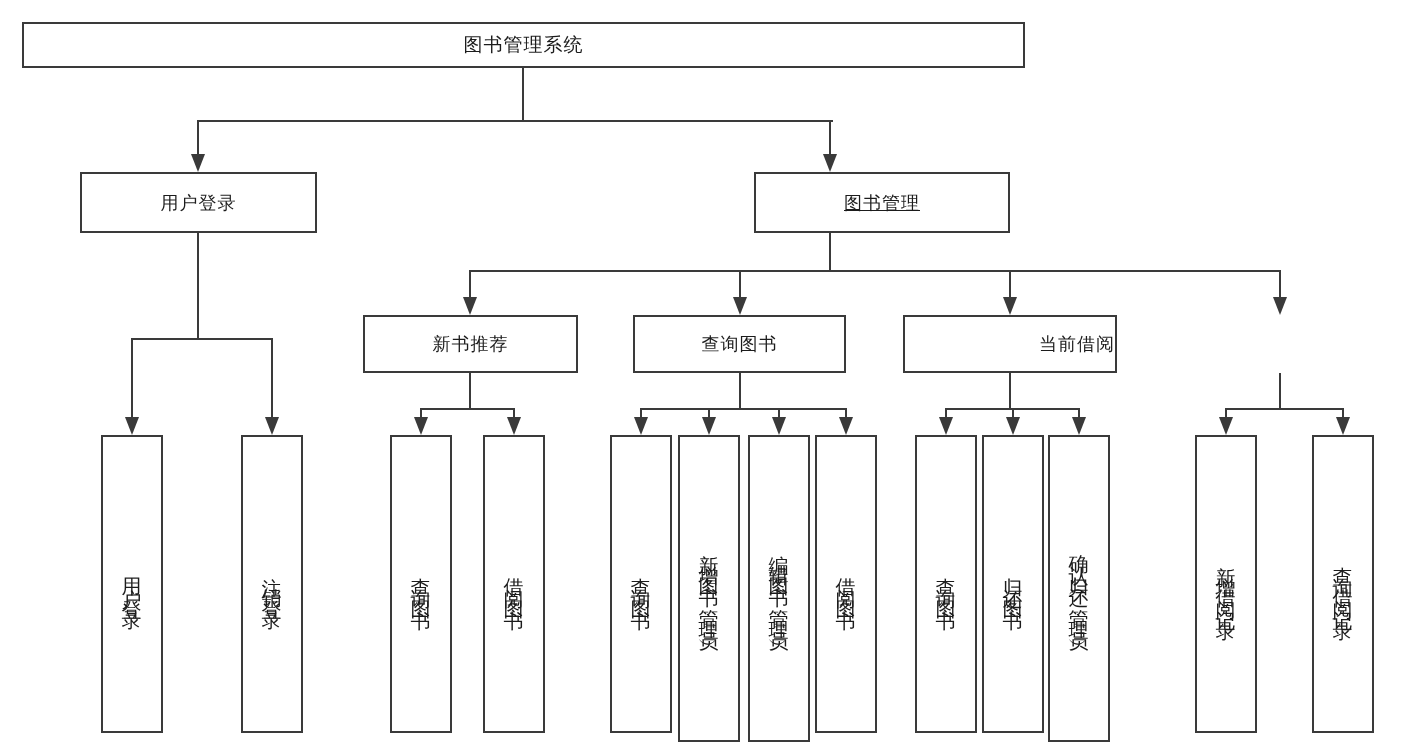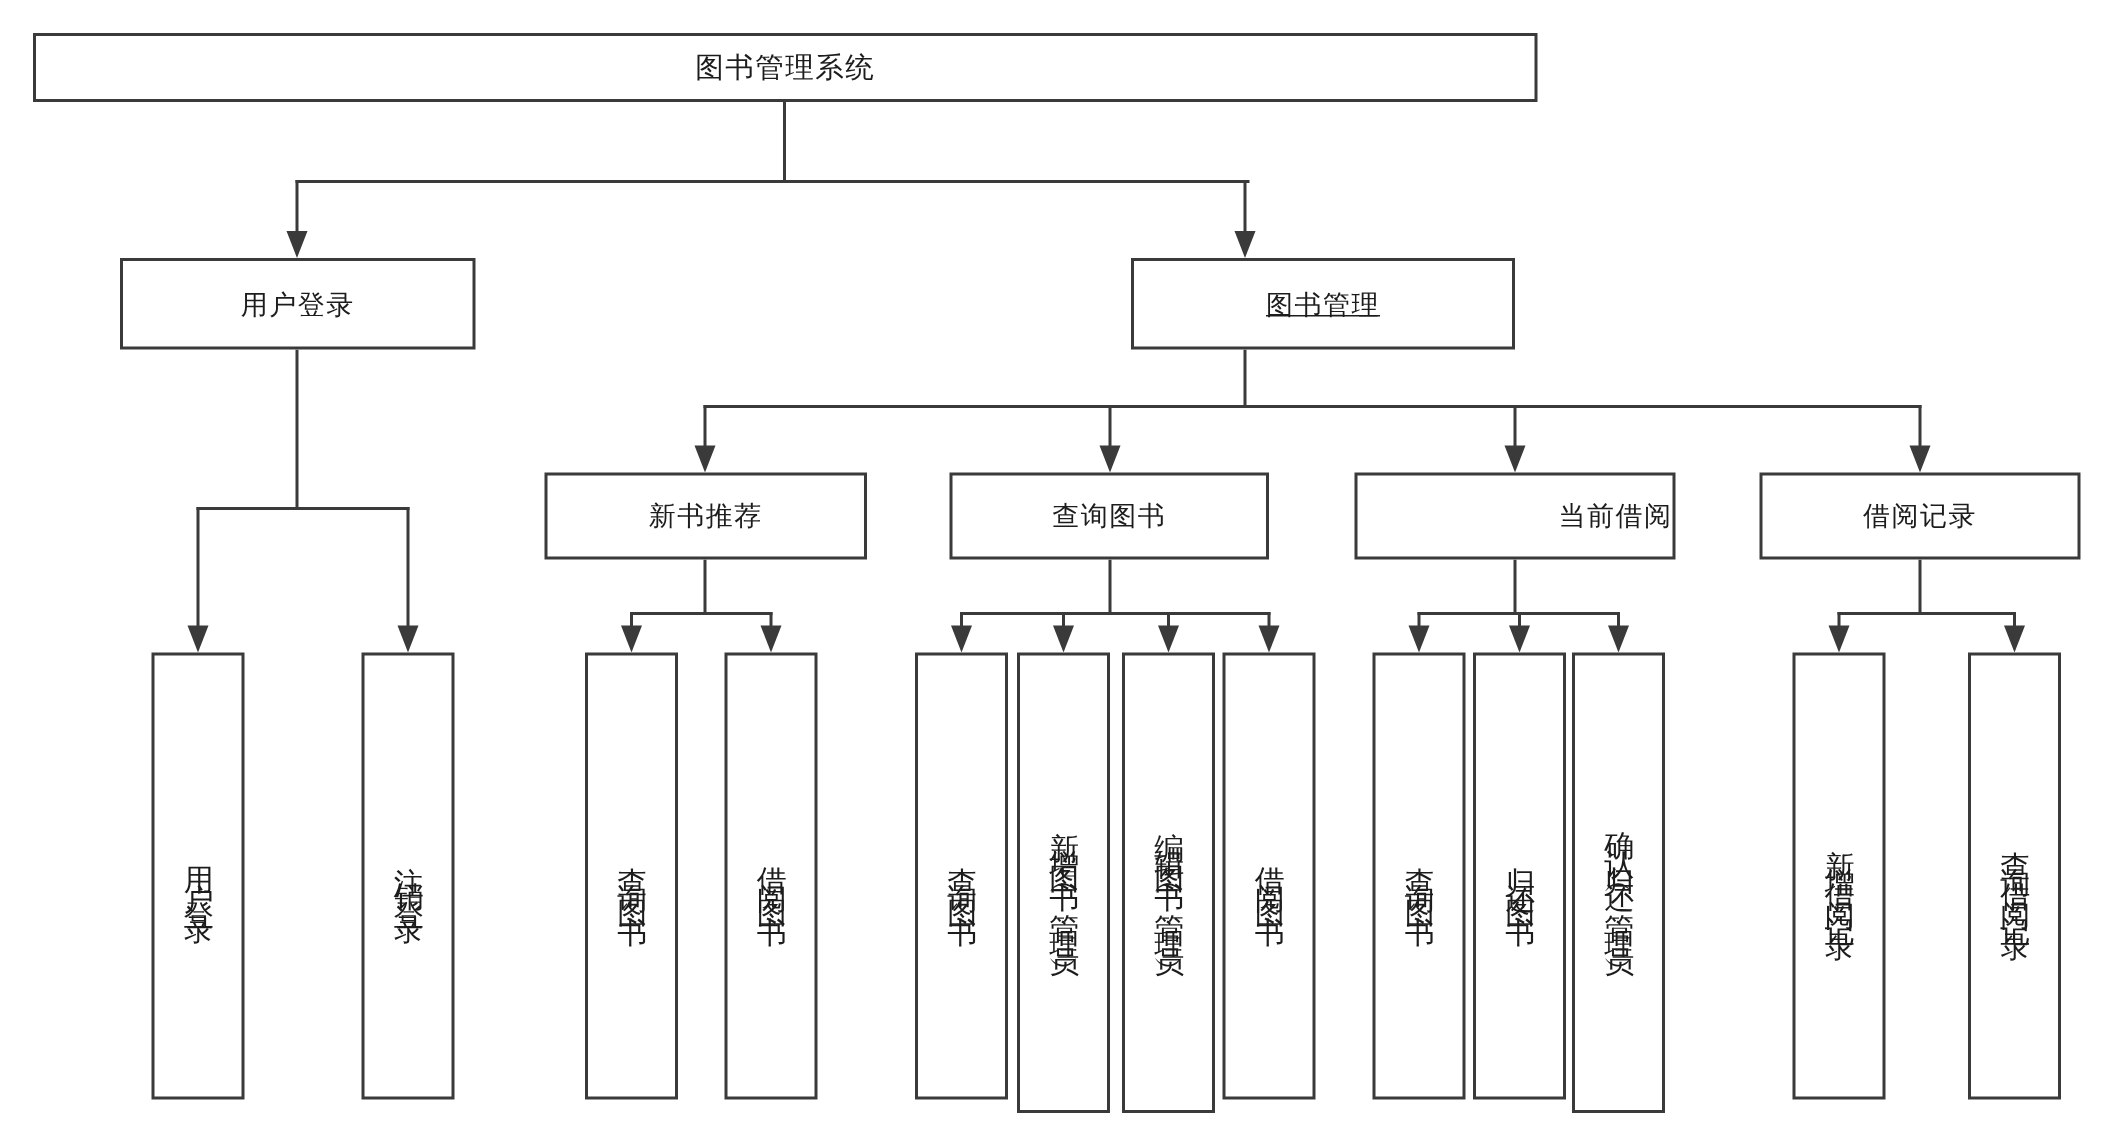--- a/index.html
+++ b/index.html
@@ -74,23 +74,20 @@
   </div>
 
   <div class="box" style="left:363px; top:315px; width:215px; height:58px;align-items:center;">
     <span>新书推荐</span>
   </div>
   <div class="box" style="left:633px; top:315px; width:213px; height:58px;">
     <span>查询图书</span>
   </div>
   <div class="box" style="left:903px; top:315px; width:214px; height:58px;justify-content:flex-end;">
     <span>当前借阅</span>
-  </div>
-  <div class="box" style="left:1173px; top:315px; width:214px; height:58px;">
-    <span>借阅记录</span>
   </div>
 
   <div class="box vbox" style="left:101px; top:435px; width:62px; height:298px;">
     <span>用户登录</span>
   </div>
   <div class="box vbox" style="left:241px; top:435px; width:62px; height:298px;">
     <span>注销登录</span>
   </div>
   <div class="box vbox" style="left:390px; top:435px; width:62px; height:298px;">
     <span>查询图书</span>

